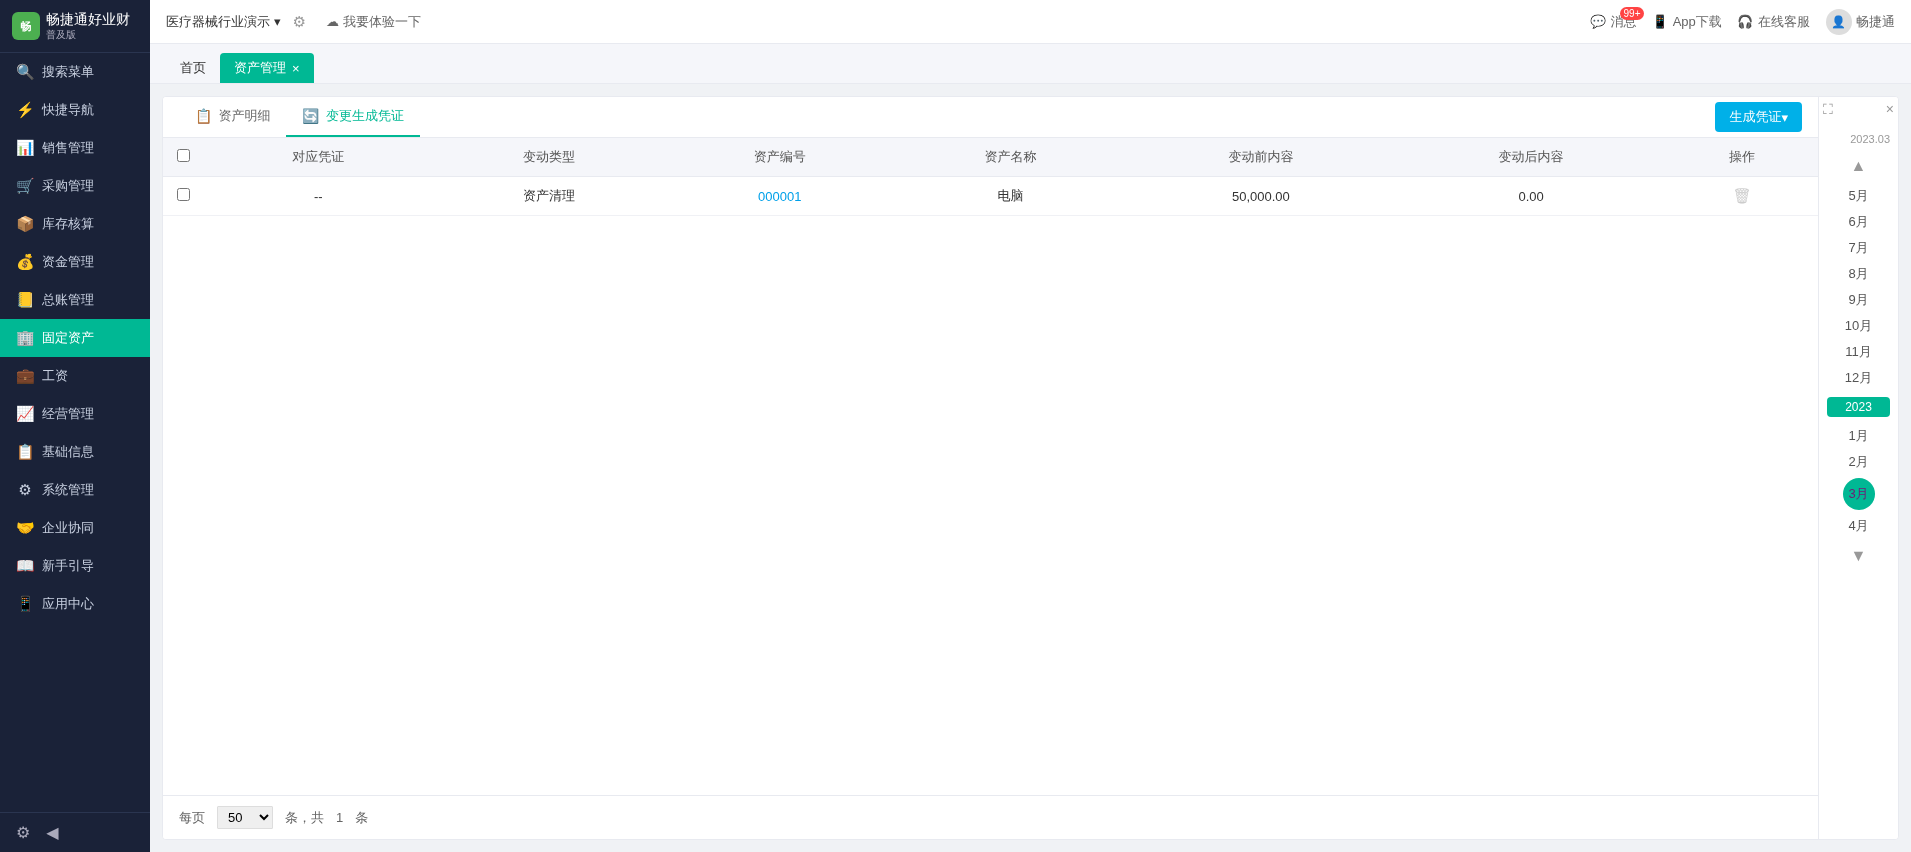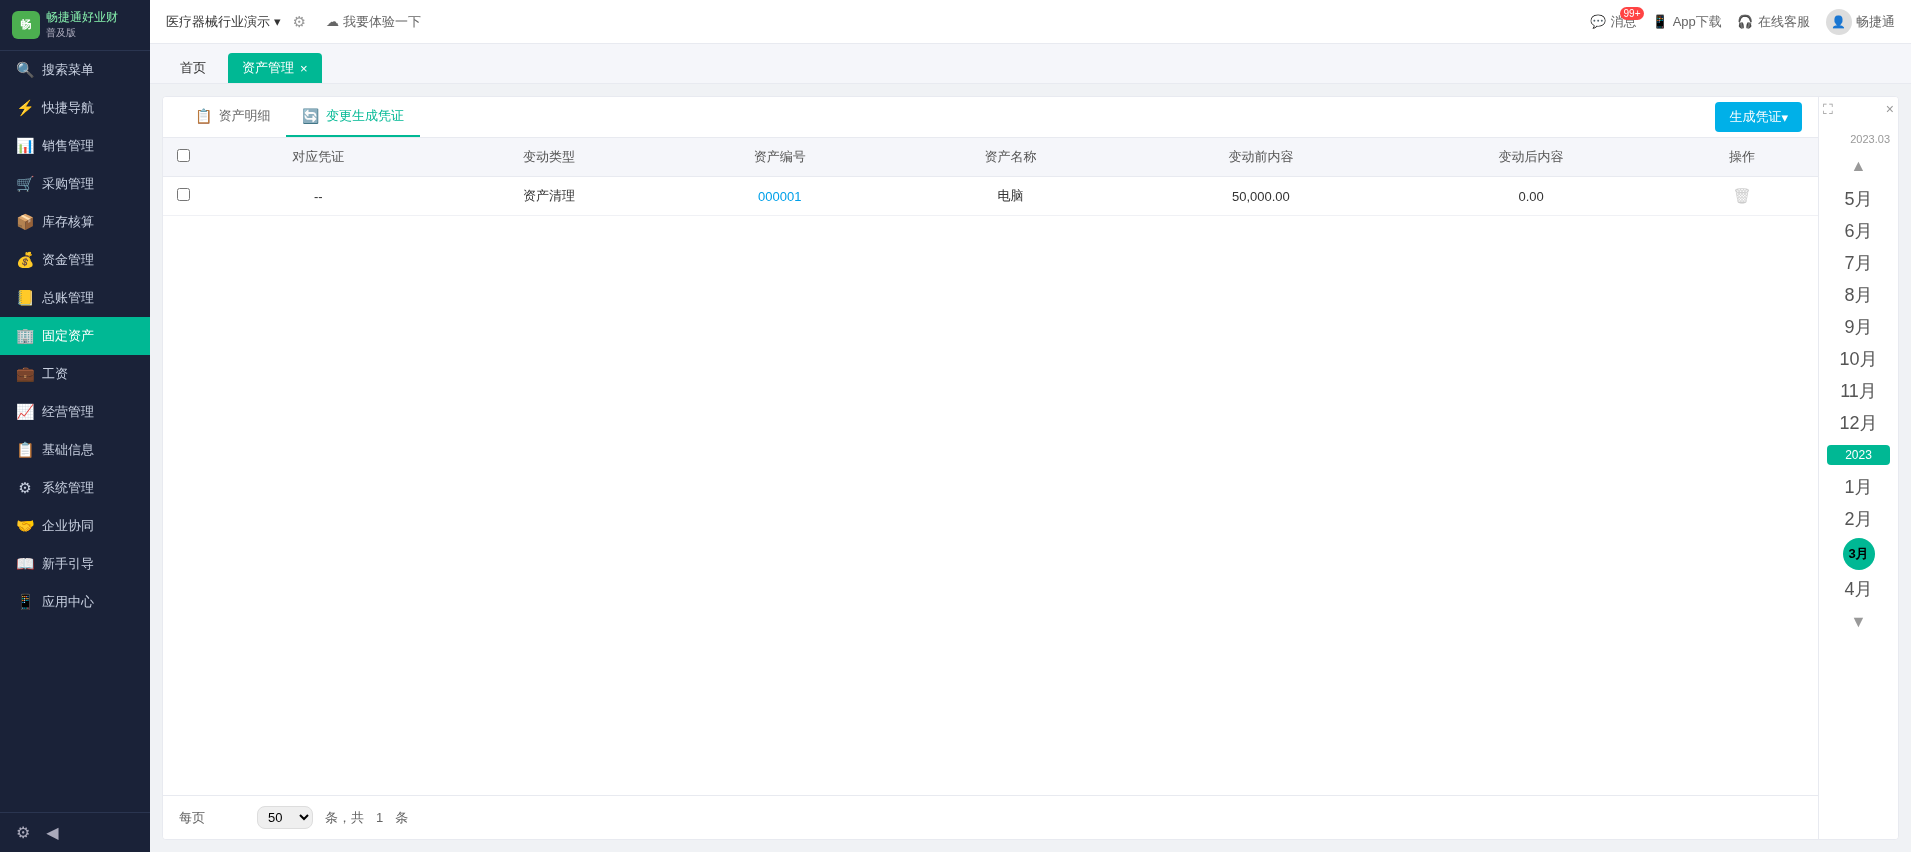--- a/index.html
+++ b/index.html
@@ -23,21 +23,21 @@
       align-items: center;
       gap: 6px;
     }
     .sidebar-logo-icon {
       width: 28px; height: 28px;
       background: #4caf50;
       border-radius: 6px;
       display: flex; align-items: center; justify-content: center;
       color: white; font-size: 11px; font-weight: bold;
     }
-    .sidebar-logo-text { font-size: 12px; color: #86efac; line-height: 1.3; }
+    .sidebar-logo-text { font-size: 14px; color: #ffffff; line-height: 1.3; }
     .sidebar-logo-sub { font-size: 10px; color: #aab; }
     .sidebar-scroll { flex: 1; overflow-y: auto; }
     .sidebar-item {
       display: flex; align-items: center; gap: 8px;
       padding: 10px 16px;
       cursor: pointer;
       color: #c8d0e0;
       font-size: 13px;
       transition: background 0.2s;
     }
@@ -68,21 +68,21 @@
     .topbar-right-item { display: flex; align-items: center; gap: 4px; color: #666; font-size: 13px; cursor: pointer; position: relative; }
     .badge { background: #ff4444; color: #fff; border-radius: 10px; font-size: 10px; padding: 1px 4px; position: absolute; top: -6px; right: -8px; }
     .avatar-circle { width: 26px; height: 26px; border-radius: 50%; background: #ddd; display: flex; align-items: center; justify-content: center; color: #999; font-size: 12px; }
 
     
     .tabs-bar {
       background: #f5f6fa;
       border-bottom: 1px solid #e8eaf0;
       padding: 0 16px;
       height: 40px;
-      display: flex; align-items: flex-end; gap: 8px;
+      display: flex; align-items: flex-end; gap: 0;
     }
     .tab-item {
       padding: 6px 14px;
       border-radius: 4px 4px 0 0;
       font-size: 13px;
       cursor: pointer;
       color: #666;
       background: transparent;
     }
     .tab-item.active {
@@ -160,25 +160,24 @@
     
     .table-footer {
       padding: 10px 16px;
       border-top: 1px solid #e8eaf0;
       display: flex; align-items: center; gap: 12px;
       font-size: 13px; color: #666;
       background: #fff;
     }
     .page-size-select {
       border: 1px solid #ddd;
-      border-radius: 8px;
+      border-radius: 1px;
       padding: 2px 6px;
       font-size: 13px;
       cursor: pointer;
-      margin-left: 40px;
     }
 
     
     .right-panel {
       width: 80px;
       background: #fff;
       border-left: 1px solid #e8eaf0;
       display: flex;
       flex-direction: column;
       align-items: center;
@@ -194,21 +193,21 @@
       position: absolute; top: 4px; left: 4px;
       cursor: pointer; color: #999; font-size: 14px;
     }
     .calendar-year {
       font-size: 11px; color: #999;
       padding: 4px 8px; text-align: right;
     }
     .calendar-month {
       display: flex; align-items: center; justify-content: center;
       padding: 4px 0;
-      font-size: 18px; color: #555;
+      font-size: 13px; color: #555;
       cursor: pointer;
     }
     .calendar-nav { cursor: pointer; color: #999; font-size: 16px; padding: 4px; }
   </style>
 </head>
 <body>
 
 <div class="sidebar">
   <div class="sidebar-logo">
     <div class="sidebar-logo-icon">畅</div>
@@ -410,21 +409,21 @@
         <div class="calendar-month">9月</div>
         <div class="calendar-month">10月</div>
         <div class="calendar-month">11月</div>
         <div class="calendar-month">12月</div>
 
         <div style="margin: 6px 8px; background:#00b894; color:#fff; border-radius:4px; text-align:center; padding:3px 0; font-size:12px;">2023</div>
 
         <div class="calendar-month">1月</div>
         <div class="calendar-month">2月</div>
         <div style="display:flex;justify-content:center;">
-          <div style="background:#00b894;color:#000000;border-radius:50%;width:32px;height:32px;display:flex;align-items:center;justify-content:center;font-size:13px;cursor:pointer;margin:3px 8px;font-weight:bold;">3月</div>
+          <div style="background:#00b894;color:#701a75;border-radius:50%;width:32px;height:32px;display:flex;align-items:center;justify-content:center;font-size:13px;cursor:pointer;margin:3px 8px;">3月</div>
         </div>
         <div class="calendar-month">4月</div>
 
         <div style="display:flex;align-items:center;justify-content:center;padding:4px 0;">
           <span class="calendar-nav">▼</span>
         </div>
       </div>
     </div>
   </div>
 </div>

